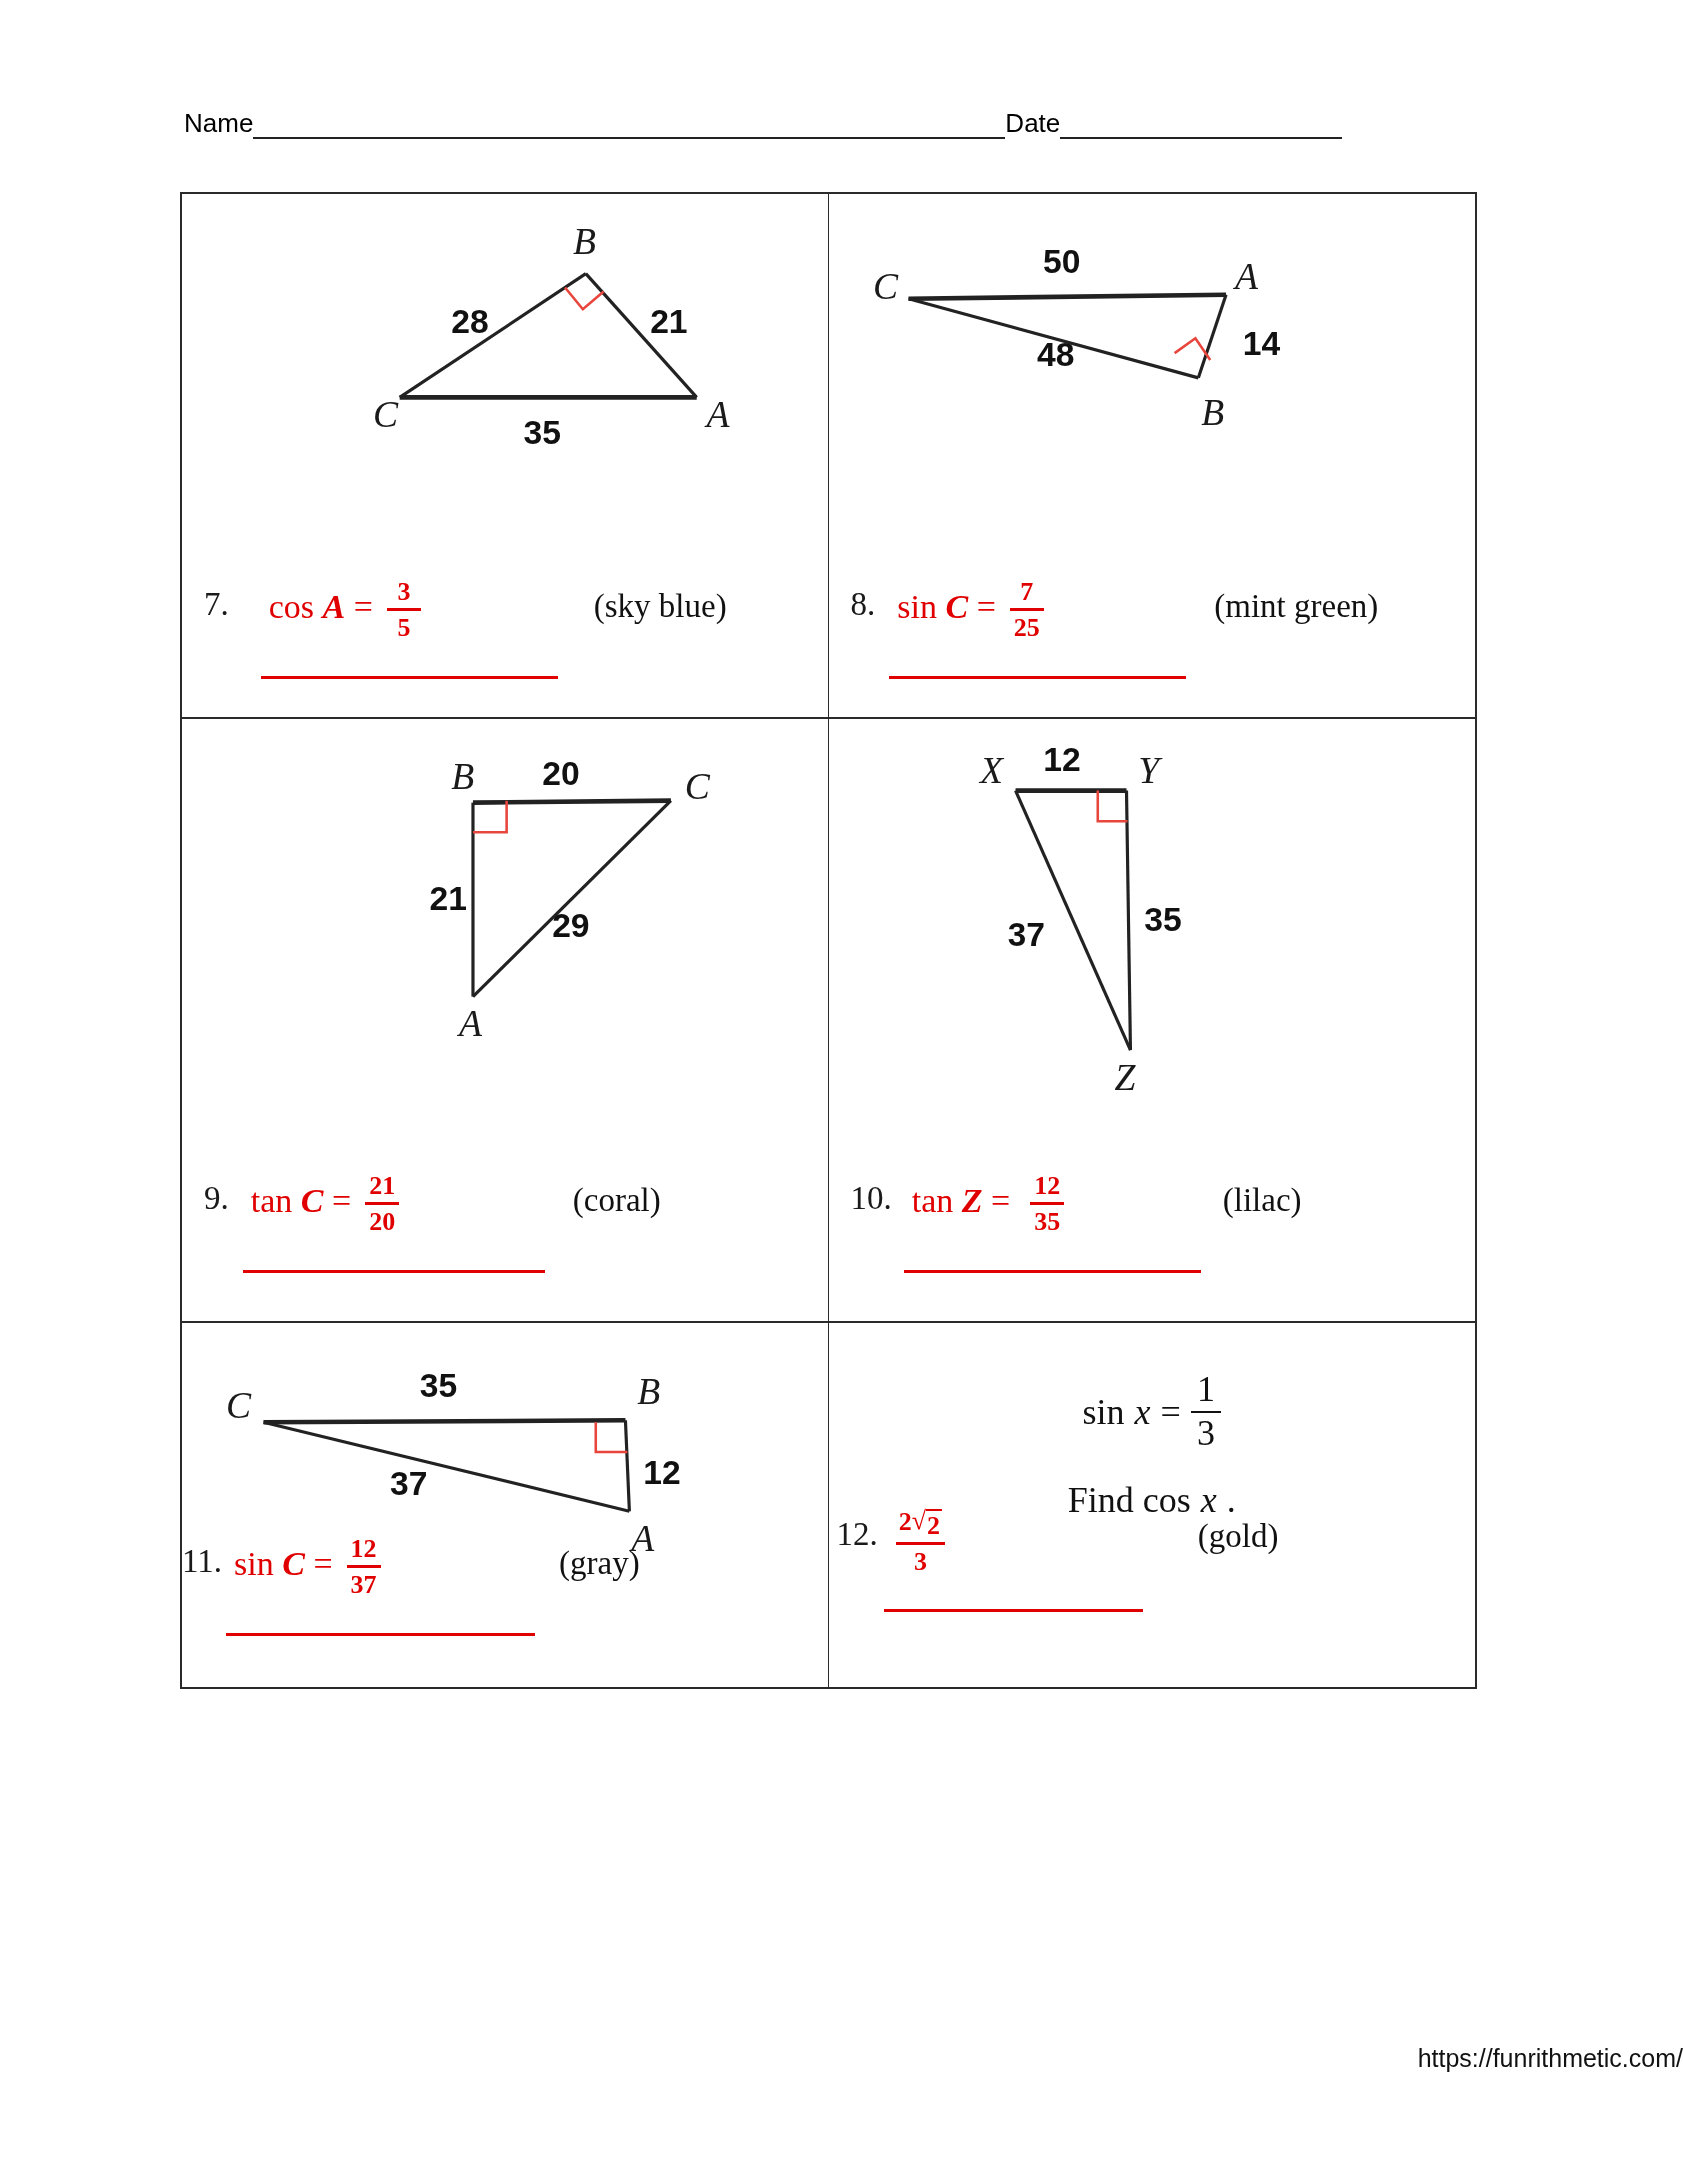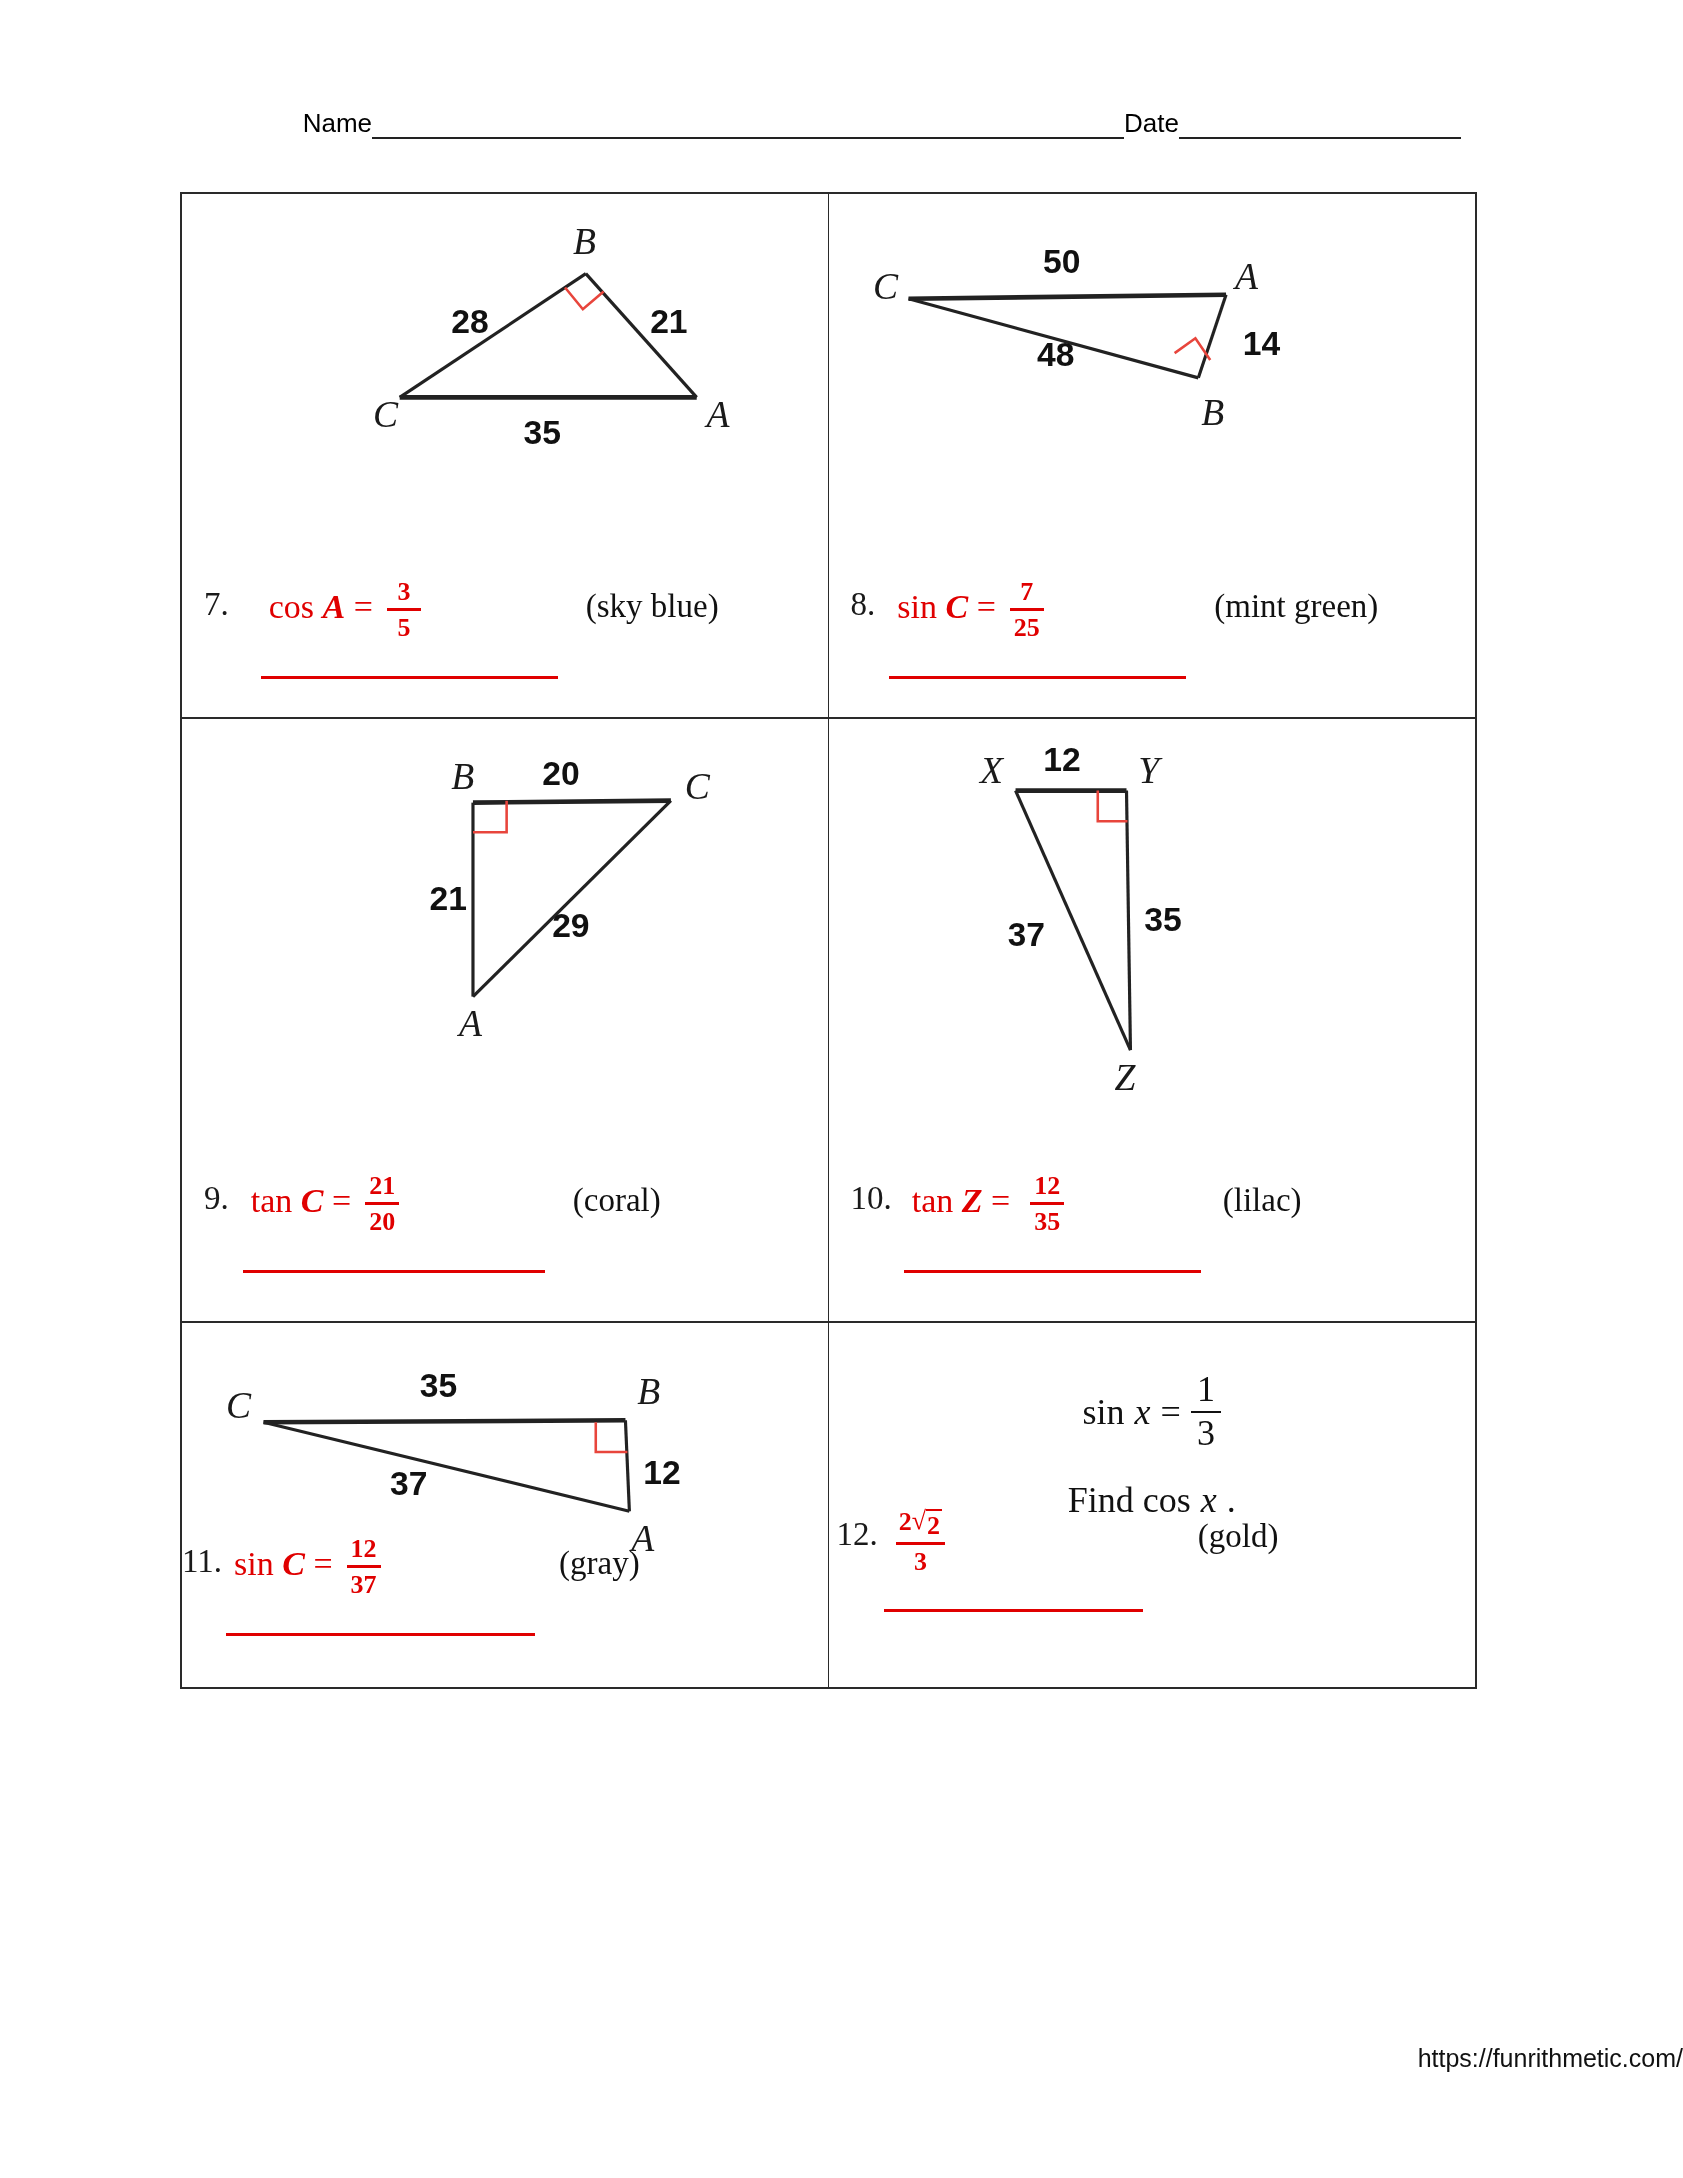--- a/index.html
+++ b/index.html
@@ -20,21 +20,20 @@
   #header {
     position: absolute;
     left: 184px;
     top: 95px;
     width: 1277px;
     height: 44px;
     font-family: "Liberation Sans", sans-serif;
     font-size: 26px;
     display: flex;
     align-items: flex-end;
-    justify-content: flex-end;
   }
   .hdr-label { white-space: pre; }
   .hdr-rule {
     flex: 0 0 auto;
     border-bottom: 2.5px solid #222;
     height: 26px;
   }
   #name-rule { width: 752px; }
   #date-rule { width: 282px; }
 
@@ -223,21 +222,21 @@
     <div class="answer" style="top:388px; padding-left:22px;">
       <span class="qnum">7.</span>
       <span class="ansblock" style="width:297px; margin-left:32px;">
         <span class="expr"><span>cos</span>&nbsp;<span class="ital">A</span>&nbsp;<span>=</span></span>
         <span class="frac">
           <span class="num">3</span>
           <span class="bar"></span>
           <span class="den">5</span>
         </span>
       </span>
-      <span class="colorname" style="margin-left:28px;">(sky blue)</span>
+      <span class="colorname" style="margin-left:36px;">(sky blue)</span>
     </div>
   </div>
 
   <div class="cell col2 row1">
     <div class="figure" style="left:38px; top:57px;">
       <svg width="455" height="228" viewBox="0 0 460 230">
         <path class="sidethick" d="M 42 48 L 363 44"></path>
         <path class="side" d="M 42 48 L 335 128"></path>
         <path class="side" d="M 363 44 L 335 128"></path>
         <path class="rt" d="M 311 103 L 332 88 L 347 110"></path>

